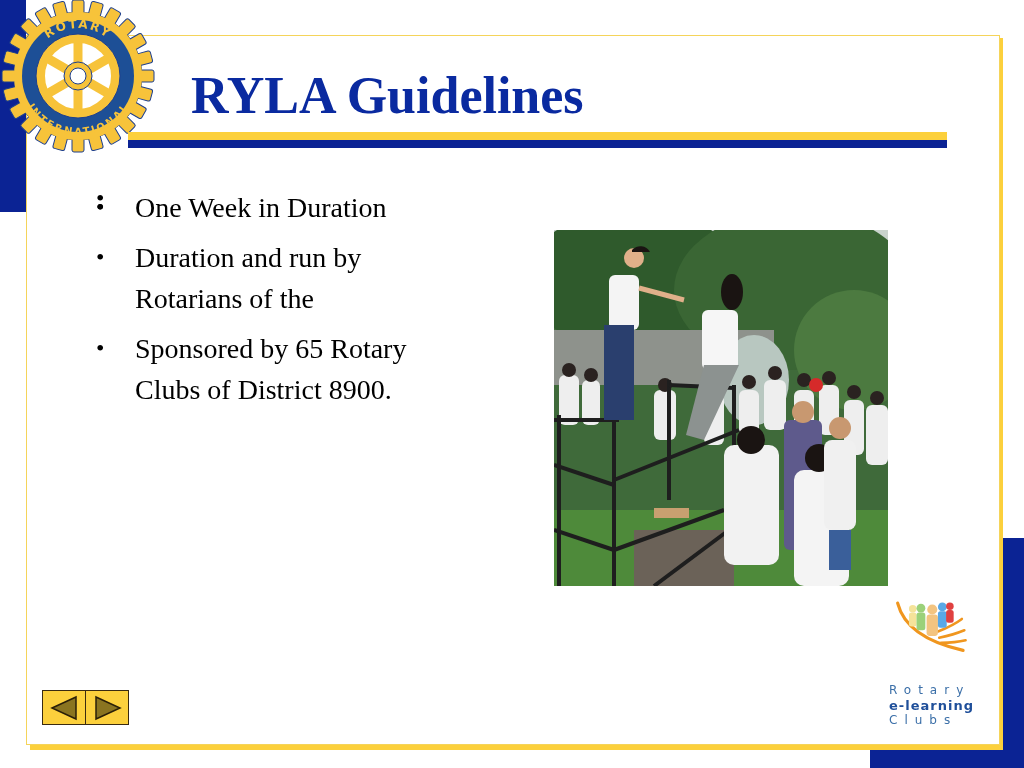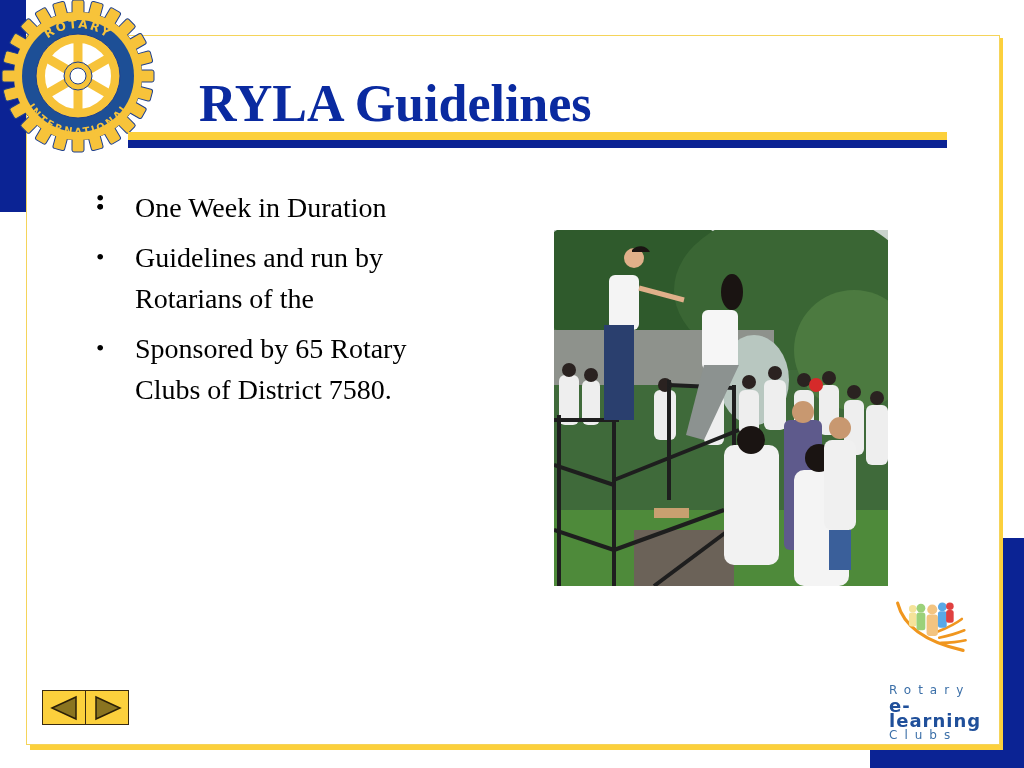--- a/index.html
+++ b/index.html
@@ -11,21 +11,21 @@
     .blue-block-tl { position: absolute; left: 0; top: 0; width: 26px; height: 212px; background: #0b2394; }
     .blue-block-br { position: absolute; left: 870px; top: 538px; width: 154px; height: 230px; background: #0b2394; }
     .frame {
       position: absolute; left: 26px; top: 35px; width: 972px; height: 708px;
       background: #ffffff; border: 1px solid #f5d45a;
     }
     .frame-shadow-right { position: absolute; left: 995px; top: 38px; width: 8px; height: 712px; background: #fcd03c; }
     .frame-shadow-bottom { position: absolute; left: 30px; top: 742px; width: 973px; height: 8px; background: #fcd03c; }
     .rotary-logo { position: absolute; left: 0px; top: 0px; width: 156px; height: 156px; }
     .title {
-      position: absolute; left: 183px; top: 58px; margin: 16px;
+      position: absolute; left: 183px; top: 58px; margin: 8px;
       font-family: "Liberation Serif", serif; font-weight: bold;
       font-size: 52px; color: #0a2aa0; line-height: 60px; letter-spacing: 0px;
     }
     .rule-yellow { position: absolute; left: 128px; top: 132px; width: 819px; height: 8px; background: #fcd03c; }
     .rule-blue { position: absolute; left: 128px; top: 140px; width: 819px; height: 8px; background: #0b2394; }
     .bullets { position: absolute; left: 96px; top: 178px; width: 420px; margin: 0; padding: 0; list-style: none; }
     .bullets li {
       position: relative; padding-left: 39px; margin: 0 0 9px 0;
       font-size: 28px; line-height: 41px; color: #000;
     }
@@ -37,21 +37,21 @@
     .nav { position: absolute; left: 42px; top: 690px; width: 87px; height: 35px; display: flex; }
     .nav-btn {
       width: 42px; height: 33px; background: #fcd03c; border: 1px solid #3a2a10;
       display: flex; align-items: center; justify-content: center; cursor: pointer;
     }
     .nav-btn + .nav-btn { border-left: none; width: 43px; }
     .elc-logo { position: absolute; left: 872px; top: 600px; width: 118px; height: 135px; }
     .elc-text { position: absolute; left: 889px; top: 683px; width: 100px; text-align: left;
       font-family: "DejaVu Sans", sans-serif; font-size: 12px; line-height: 15px; }
     .elc-text .l1, .elc-text .l3 { color: #3b6fa8; letter-spacing: 7px; }
-    .elc-text .l2 { color: #1f4f9a; font-weight: bold; letter-spacing: 1px; font-size: 18px; }
+    .elc-text .l2 { color: #1f4f9a; font-weight: bold; letter-spacing: 1px; font-size: 13px; }
   </style>
 </head>
 <body>
 
 <div class="blue-block-tl"></div>
 <div class="blue-block-br"></div>
 <div class="frame-shadow-right"></div>
 <div class="frame-shadow-bottom"></div>
 <div class="frame"></div>
 
@@ -125,27 +125,27 @@
   </li>
   <li>
     <span class="dot">•</span>
   </li>
   <li>
     <span class="dot">•</span>
     <span>One Week in Duration</span>
   </li>
   <li>
     <span class="dot">•</span>
-    <span>Guidelines and run by</span><br>
+    <span>Duration and run by</span><br>
     <span>Rotarians of the</span><br>
   </li>
   <li>
     <span class="dot">•</span>
     <span>Sponsored by 65 Rotary</span><br>
-    <span>Clubs of District 7580.</span>
+    <span>Clubs of District 8900.</span>
   </li>
 </ul>
 
 <div class="photo" title="Group of students in white shirts doing a trust-fall exercise from a metal frame">
   <svg width="334" height="356" viewBox="0 0 334 356">
     <rect width="334" height="356" fill="#3f6a3a"></rect>
 
     <rect x="0" y="0" width="334" height="14" fill="#c9d3cc"></rect>
 
     <ellipse cx="80" cy="50" rx="110" ry="70" fill="#2f5a2c"></ellipse>

